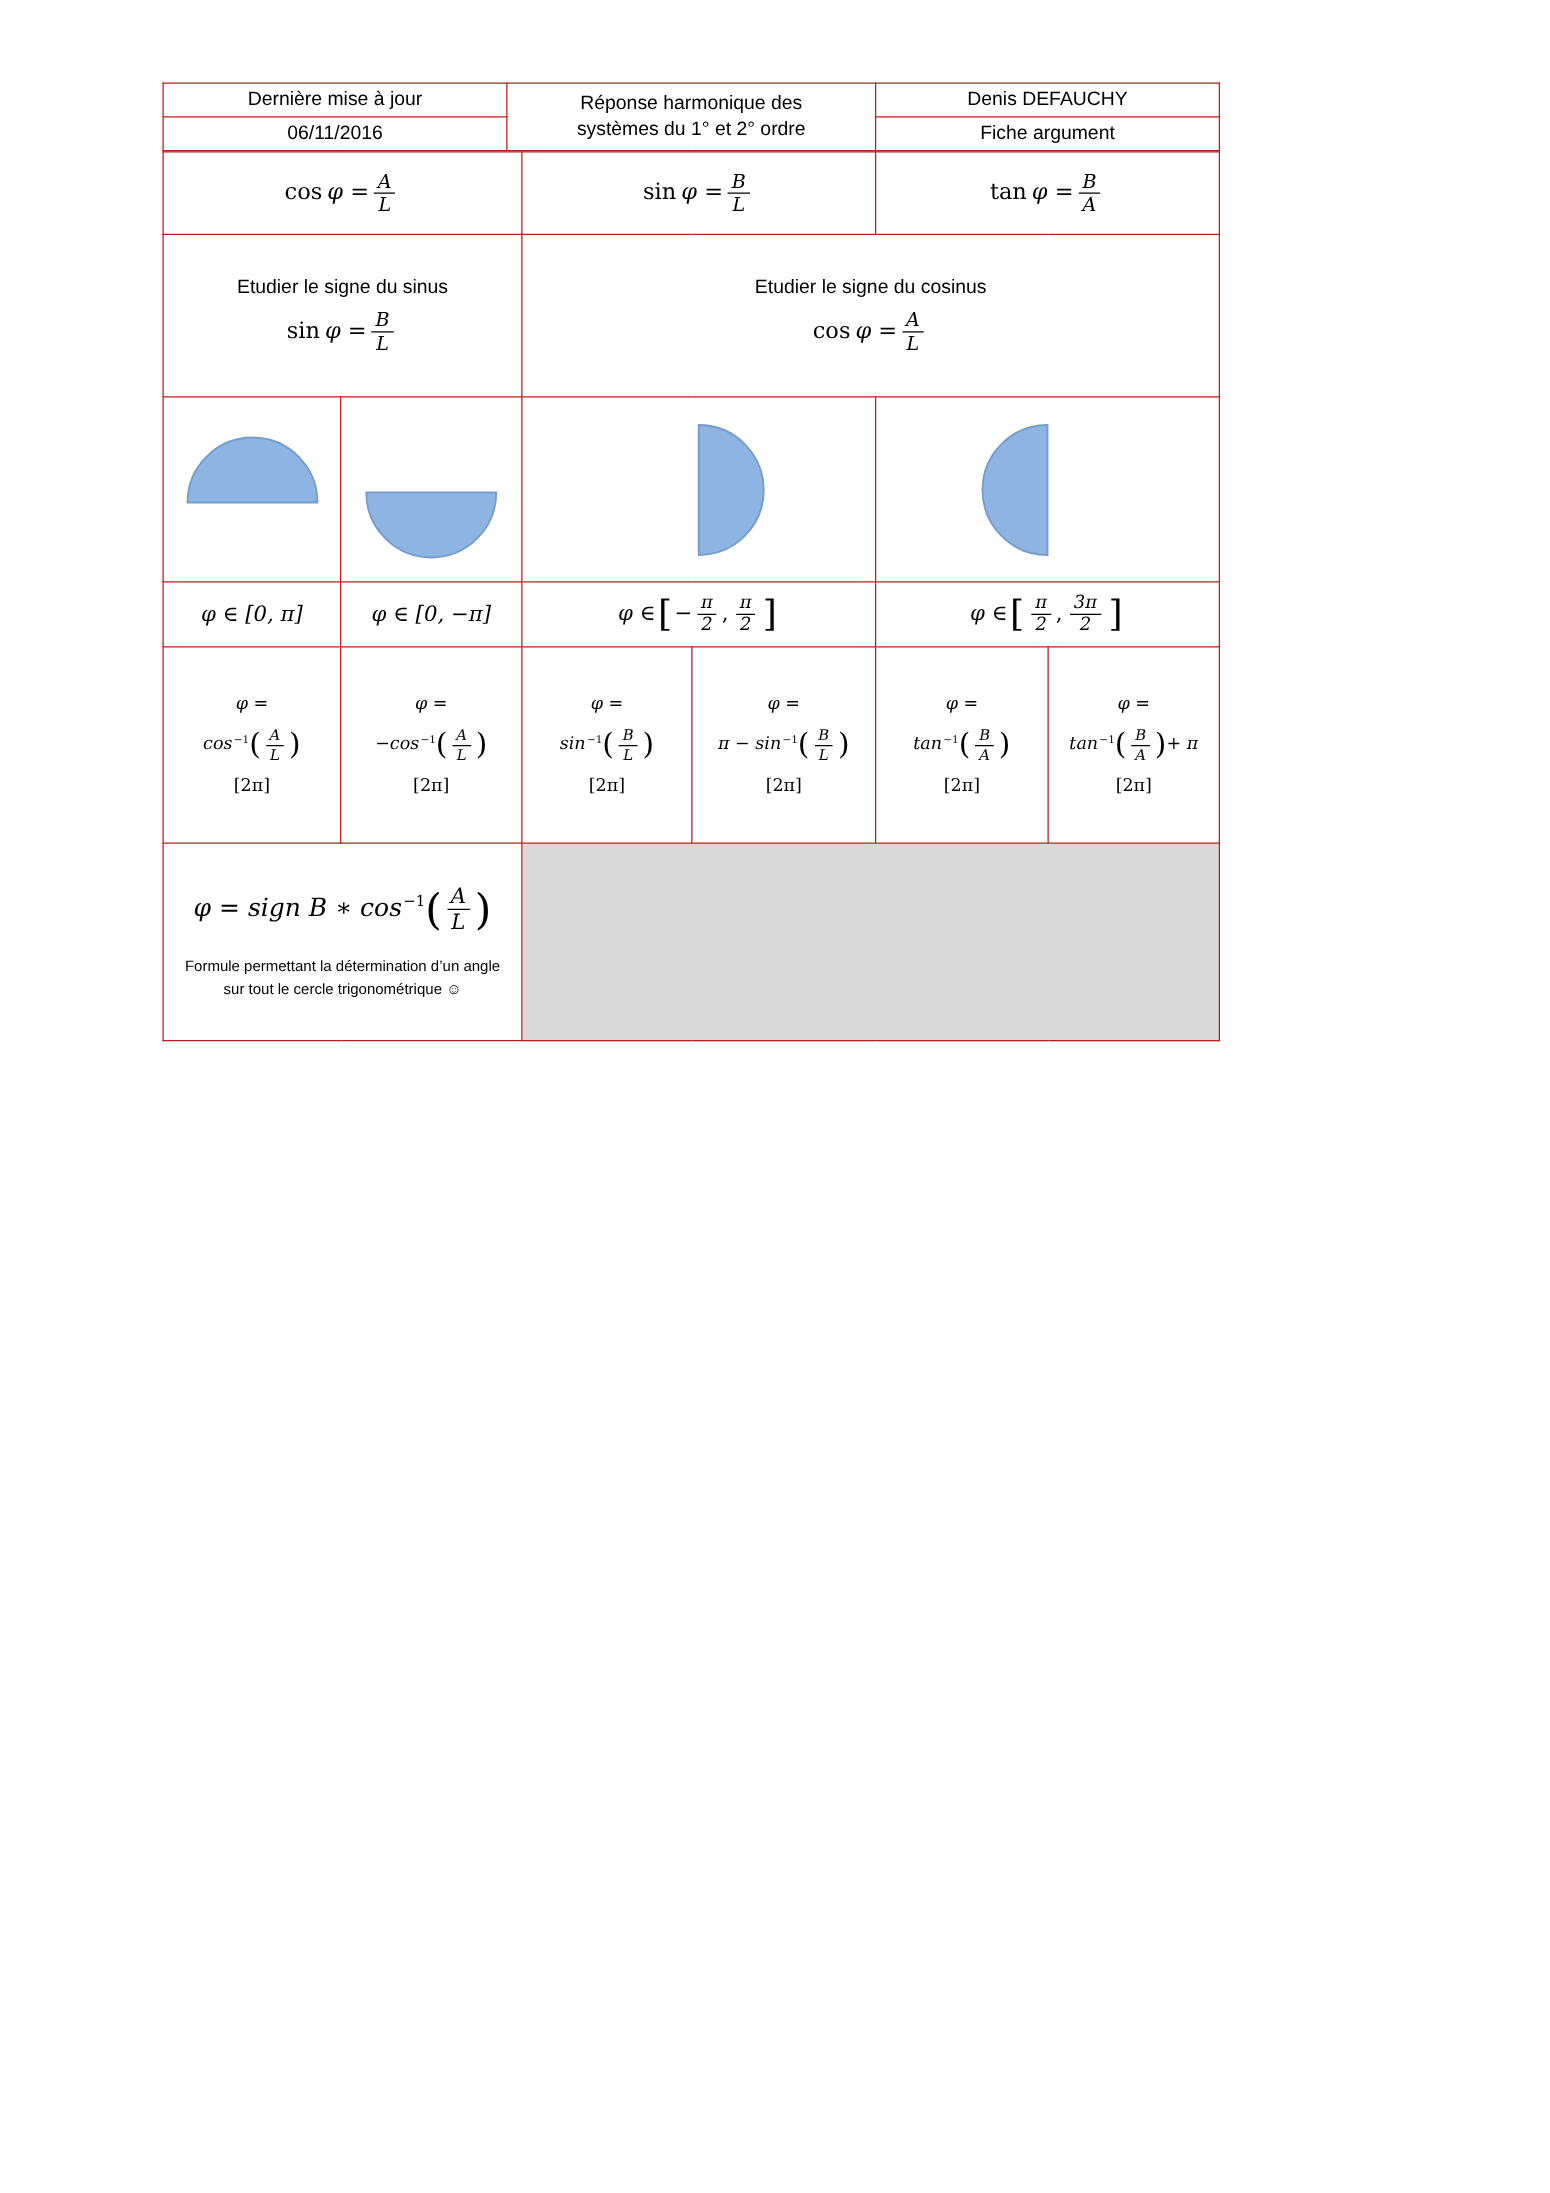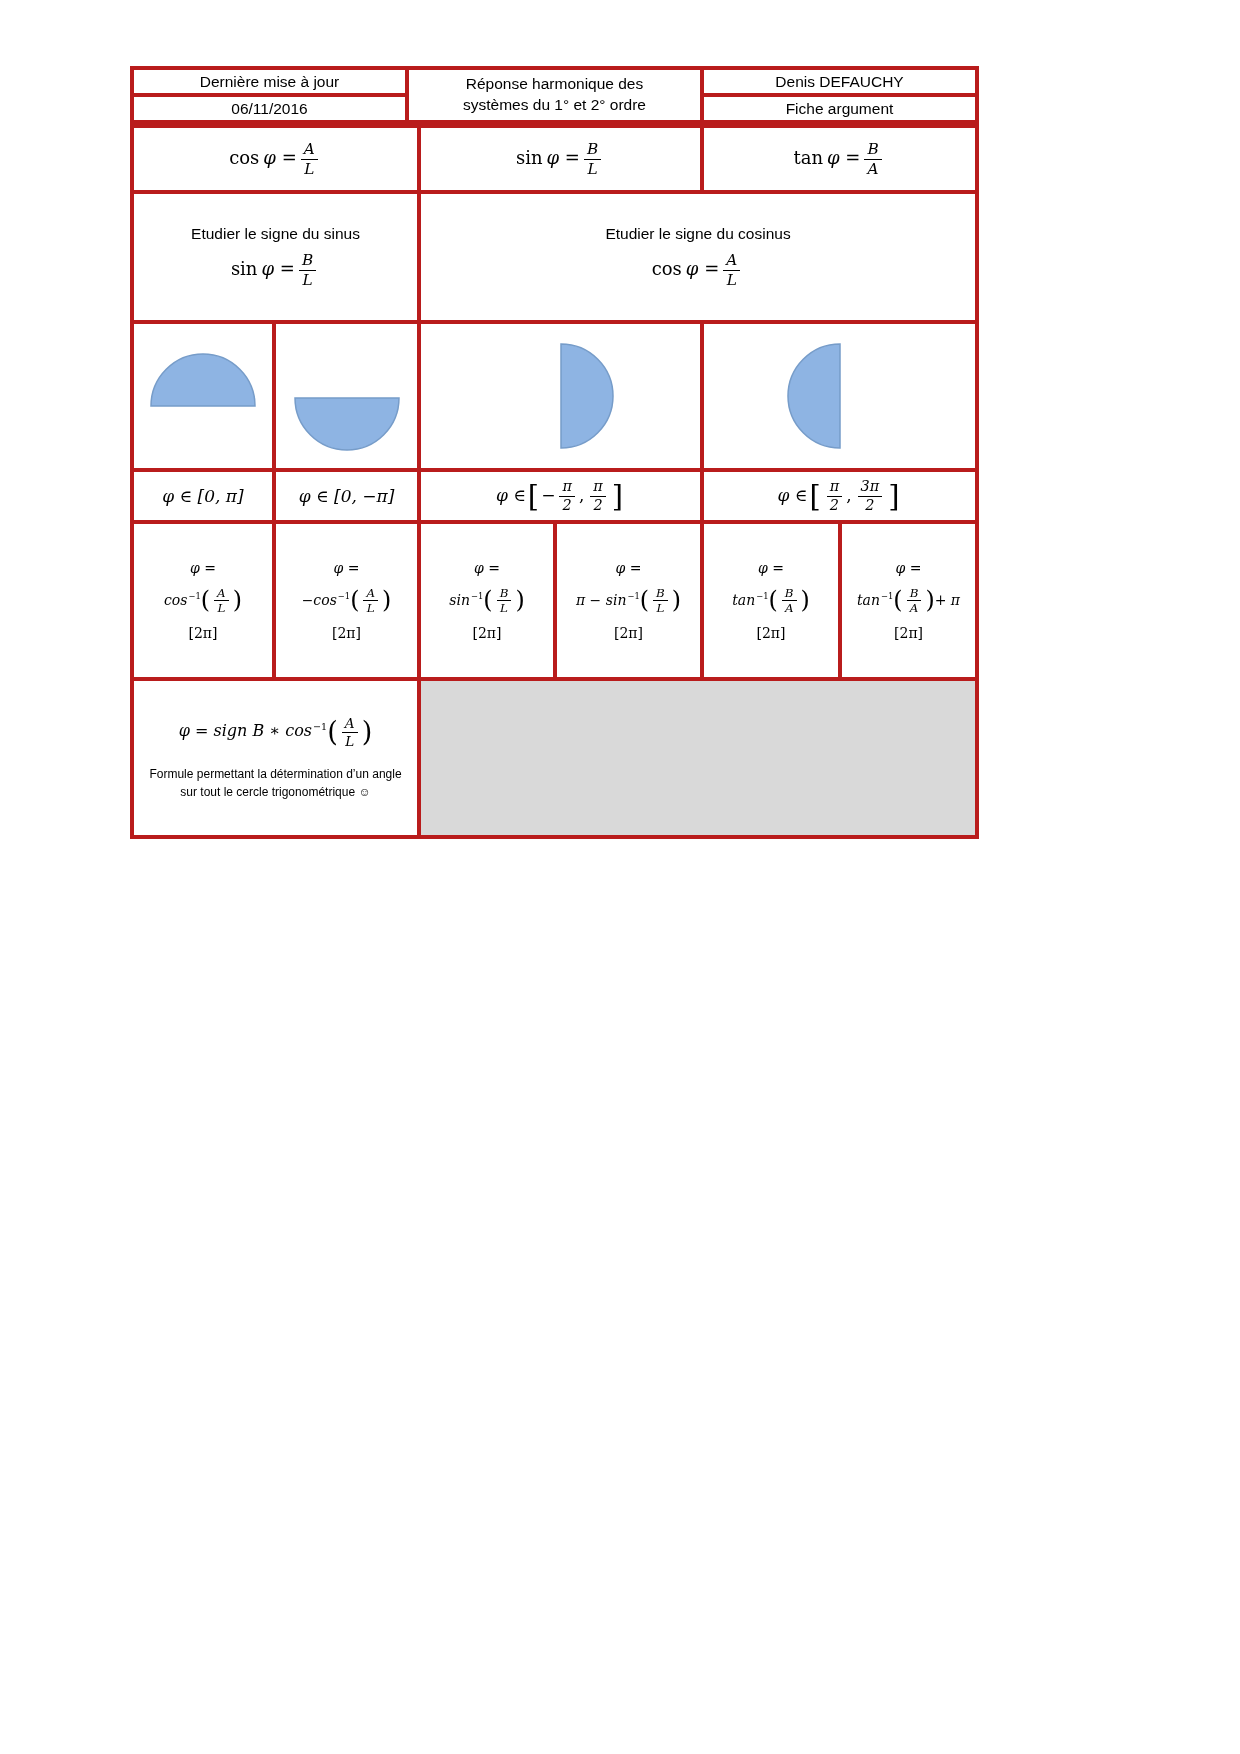--- a/index.html
+++ b/index.html
@@ -4,21 +4,21 @@
 <style>
   * { margin:0; padding:0; box-sizing:border-box; }
   html,body { background:#ffffff; }
   body {
     width:1240px; height:1754px; position:relative;
     font-family:"Liberation Sans", sans-serif; color:#000;
   }
   .page { padding:66px 130px 0 130px; }
 
   table { border-collapse:collapse; table-layout:fixed; }
-  td { border:4px solid #b91c1c; }
+  td { border:1px solid #b91c1c; }
 
   
   .header-table { width:845px; }
   .header-table td {
     text-align:center; vertical-align:middle;
     font-size:15.5px; height:27px; padding:1px 4px;
   }
   .hdr-center div { line-height:1.35; }
 
   
@@ -50,21 +50,21 @@
   .r2 td { height:130px; }
   .study-label { font-size:15.5px; margin-bottom:8px; font-family:"Liberation Sans", sans-serif; }
   .study-formula { font-size:18px; }
   .r3 td { height:38px; font-size:17px; }
   .r4 td { height:148px; }
   .r5 td { height:52px; font-size:17px; }
   .r6 td { height:157px; font-size:14px; padding:2px 1px; }
   .sol-phi { margin-bottom:10px; }
   .sol-mod { margin-top:10px; }
   .r7 td { height:158px; }
-  .final-f { font-size:16px; margin-bottom:16px; }
+  .final-f { font-size:20px; margin-bottom:16px; }
   .final-note { font-size:12px; line-height:1.5; padding:0 8px; font-family:"Liberation Sans", sans-serif; }
   .c-gray { background:var(--gray_cell, #d9d9d9); }
 
   
   .c-shape svg { display:block; margin:0 auto; }
   .c-shape path { stroke-width:1.5; }
   .shape-b-pos svg { transform:translateY(-16px); }
   .shape-b-neg svg { transform:translateY(28px); }
   .shape-a-pos svg { transform:translateX(26px); }
   .shape-a-neg svg { transform:translateX(-26px); }

